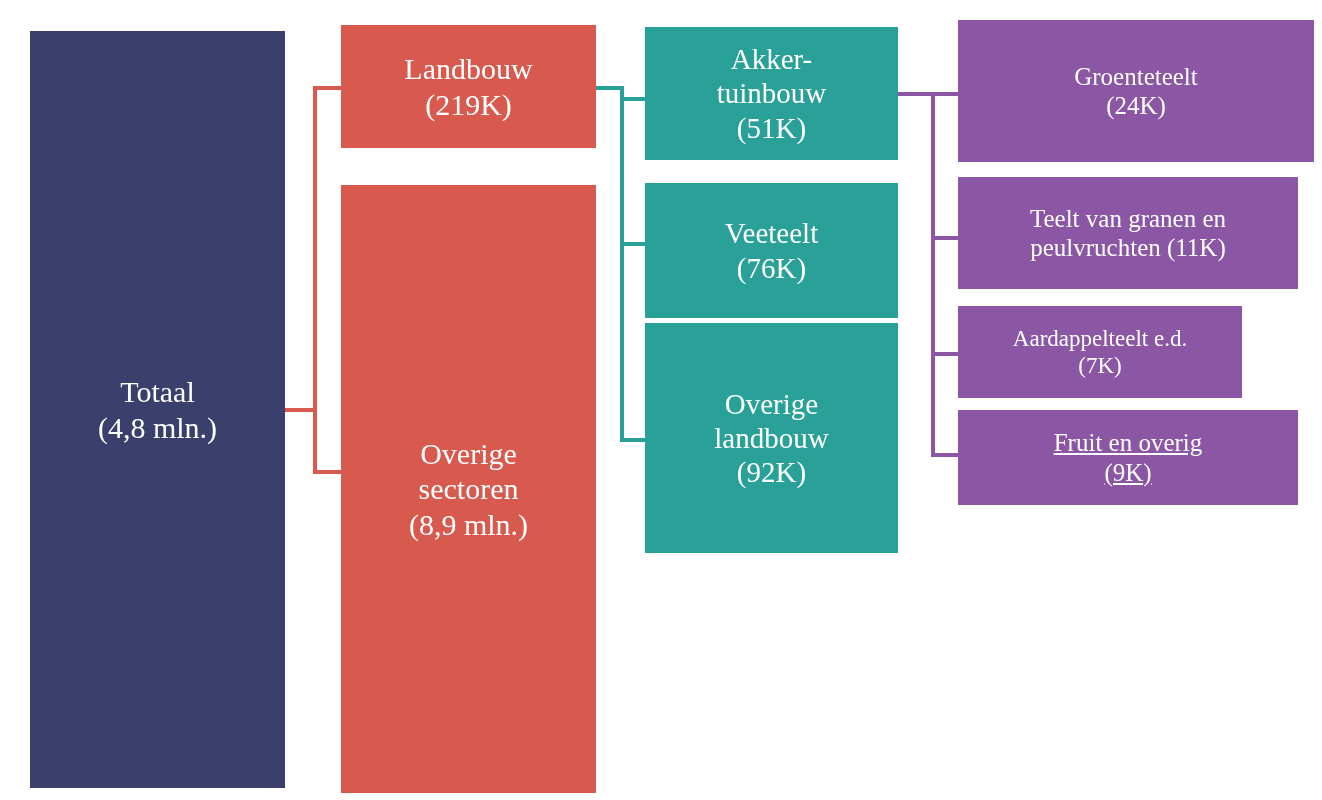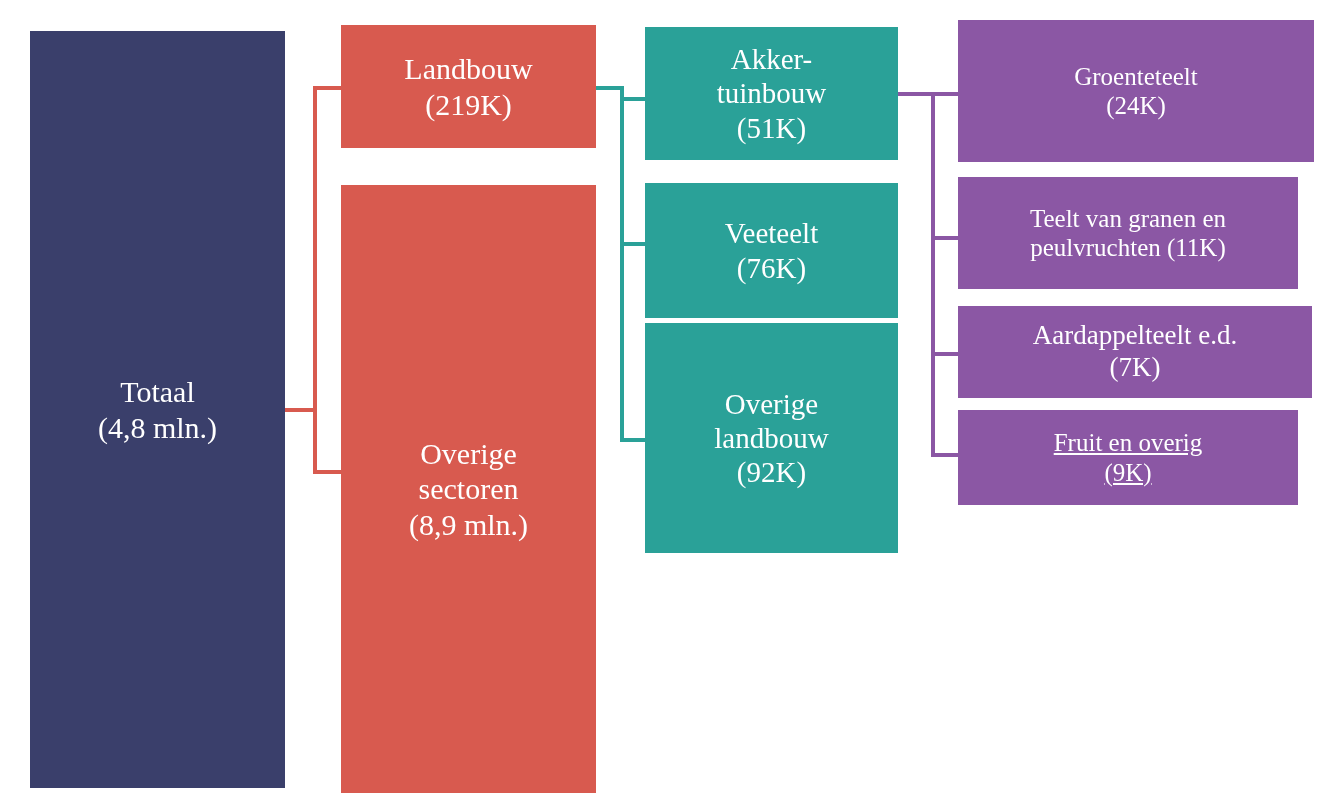--- a/index.html
+++ b/index.html
@@ -30,21 +30,21 @@
   .node-total      { left: 30px;  top: 31px;  width: 255px; height: 757px; background: #3A3F6B; font-size: 30px; }
   .node-landbouw   { left: 341px; top: 25px;  width: 255px; height: 123px; background: #D85A4F; font-size: 30px; }
   .node-overige-s  { left: 341px; top: 185px; width: 255px; height: 608px; background: #D85A4F; font-size: 30px; }
 
   .node-akker      { left: 645px; top: 27px;  width: 253px; height: 133px; background: #2AA198; font-size: 29px; }
   .node-vee        { left: 645px; top: 175px; width: 253px; height: 135px; background: #2AA198; font-size: 29px; margin-top: 8px; }
   .node-ovlandbouw { left: 645px; top: 323px; width: 253px; height: 230px; background: #2AA198; font-size: 29px; }
 
   .node-groente    { left: 958px; top: 20px;  width: 356px; height: 142px; background: #8B57A4; font-size: 25px; }
   .node-granen     { left: 958px; top: 177px; width: 340px; height: 112px; background: #8B57A4; font-size: 25px; }
-  .node-aardappel  { left: 958px; top: 306px; width: 354px; height: 92px;  background: #8B57A4; font-size: 27px; }
+  .node-aardappel  { left: 958px; top: 306px; width: 284px; height: 92px;  background: #8B57A4; font-size: 23px; }
   .node-fruit      { left: 958px; top: 410px; width: 340px; height: 95px;  background: #8B57A4; font-size: 25px; text-decoration: underline; }
 
   
   .conn {
     position: absolute;
   }
   .v { width: 4px; }
   .h { height: 4px; }
 
   .c-red    { background: #D85A4F; }

